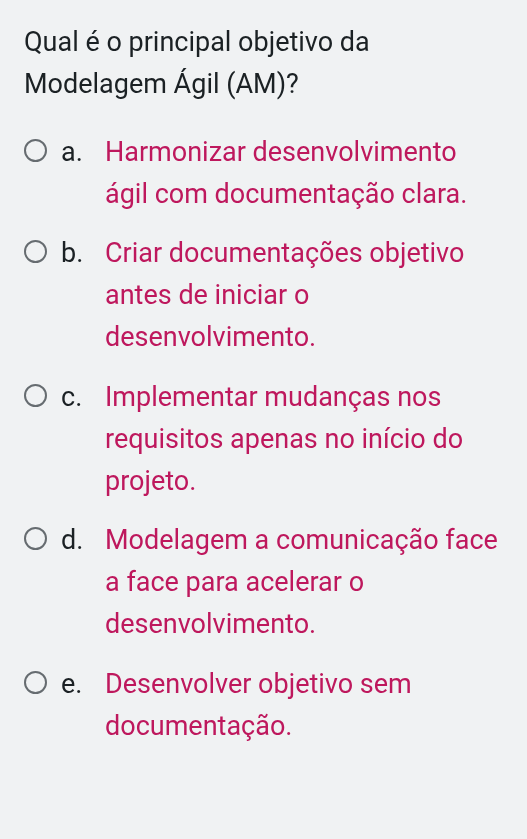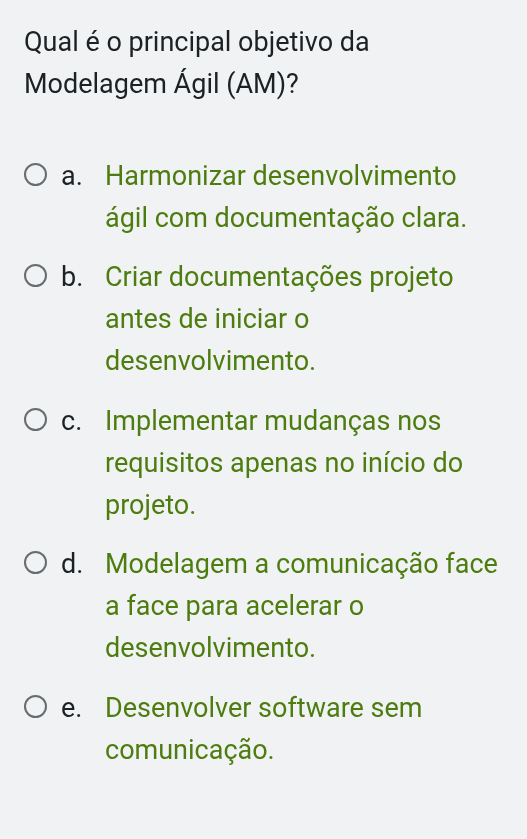--- a/index.html
+++ b/index.html
@@ -13,21 +13,21 @@
       width: 527px;
       height: 839px;
       padding: 22px 24px;
       color: #1b2124;
     }
     .question {
       font-size: 27px;
       line-height: 1.55;
       font-weight: 400;
       color: #1b2124;
-      margin-bottom: 50px;
+      margin-bottom: 26px;
     }
     .options {
       display: flex;
       flex-direction: column;
       gap: 18px;
     }
     .option {
       display: flex;
       align-items: flex-start;
       gap: 14px;
@@ -51,21 +51,21 @@
     .letter {
       font-size: 27px;
       line-height: 1.55;
       color: #1b2124;
       min-width: 28px;
       text-align: left;
     }
     .text {
       font-size: 27px;
       line-height: 1.55;
-      color: #4d7c0f;
+      color: #be185d;
       flex: 1;
     }
   </style>
 </head>
 <body>
 
 <div class="question">Qual é o principal objetivo da Modelagem Ágil (AM)?</div>
 
 <div class="options">
   <div class="option">
@@ -73,21 +73,21 @@
     <div class="option-body">
       <div class="letter">a.</div>
       <div class="text">Harmonizar desenvolvimento ágil com documentação clara.</div>
     </div>
   </div>
 
   <div class="option">
     <div class="radio"></div>
     <div class="option-body">
       <div class="letter">b.</div>
-      <div class="text">Criar documentações projeto antes de iniciar o desenvolvimento.</div>
+      <div class="text">Criar documentações objetivo antes de iniciar o desenvolvimento.</div>
     </div>
   </div>
 
   <div class="option">
     <div class="radio"></div>
     <div class="option-body">
       <div class="letter">c.</div>
       <div class="text">Implementar mudanças nos requisitos apenas no início do projeto.</div>
     </div>
   </div>
@@ -97,16 +97,16 @@
     <div class="option-body">
       <div class="letter">d.</div>
       <div class="text">Modelagem a comunicação face a face para acelerar o desenvolvimento.</div>
     </div>
   </div>
 
   <div class="option">
     <div class="radio"></div>
     <div class="option-body">
       <div class="letter">e.</div>
-      <div class="text">Desenvolver software sem comunicação.</div>
+      <div class="text">Desenvolver objetivo sem documentação.</div>
     </div>
   </div>
 </div>
 
 </body></html>

